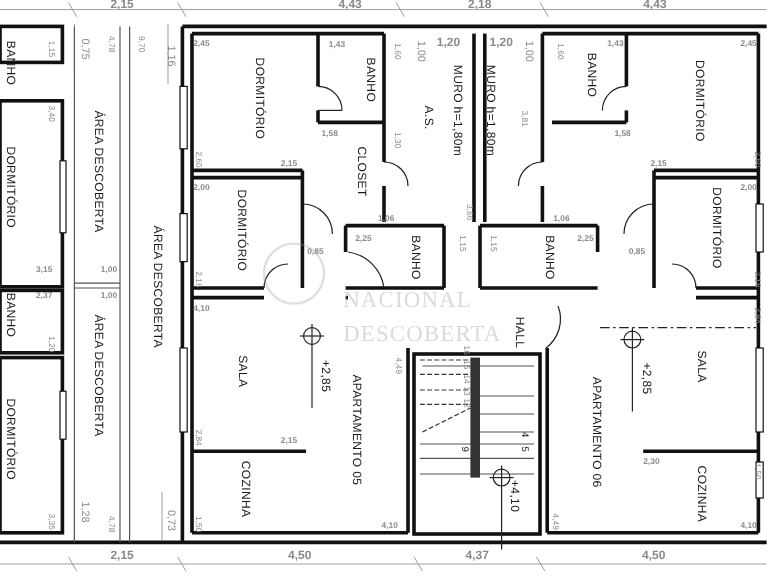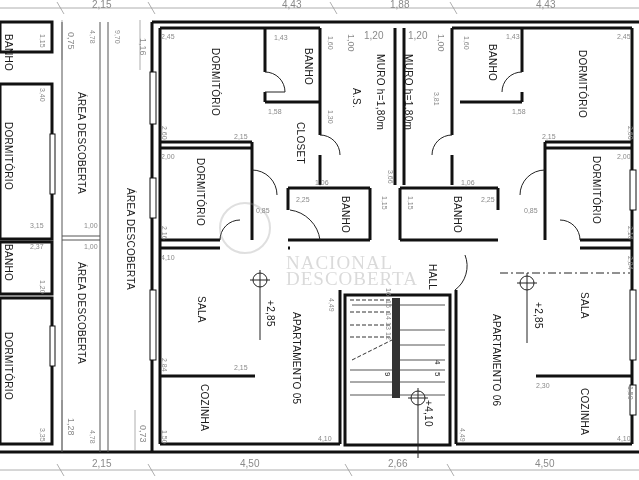--- a/index.html
+++ b/index.html
@@ -3,21 +3,21 @@
 <meta charset="utf-8">
 <style>
   html, body { margin: 0; padding: 0; background: #ffffff; }
   body { width: 639px; height: 480px; position: relative; overflow: hidden;
          font-family: "Liberation Sans", sans-serif; color: #222; }
   #plan { position: absolute; left: 0; top: 0; width: 639px; height: 480px; }
   .lbl { position: absolute; font-size: 10px; color: #1a1a1a; white-space: nowrap;
          transform-origin: left top; letter-spacing: 0.3px; }
   .vt { transform: rotate(90deg); }
   .dim { position: absolute; font-size: 7px; color: #8a8a8a; white-space: nowrap; transform-origin: left top; }
-  .dimh { position: absolute; font-size: 10px; color: #8a8a8a; white-space: nowrap; }
+  .dimh { position: absolute; font-size: 10px; color: #8a8a8a; white-space: nowrap; font-weight: bold; }
   .wm { position: absolute; font-family: "Liberation Serif", serif; font-size: 19px; color: rgba(150,150,150,0.35);
         letter-spacing: 1px; white-space: nowrap; }
 </style>
 </head>
 <body>
 
 <svg id="plan" viewBox="0 0 639 480" xmlns="http://www.w3.org/2000/svg">
 
   <g stroke="#9a9a9a" stroke-width="0.8" fill="none">
     <line x1="0" y1="8" x2="639" y2="8"></line>
@@ -153,25 +153,25 @@
     <circle cx="418" cy="398" r="7"></circle>
       <line x1="408" y1="398" x2="428" y2="398"></line>
       <line x1="418" y1="388" x2="418" y2="458"></line>
     <line x1="500" y1="273" x2="630" y2="273" stroke-dasharray="8,3,2,3"></line>
   </g>
   <circle cx="245" cy="228" r="25" stroke="rgba(150,150,150,0.3)" fill="none" stroke-width="2"></circle>
 </svg>
 
 <span class="dimh" style="left:92px;top:-1px">2,15</span>
 <span class="dimh" style="left:282px;top:-1px">4,43</span>
-<span class="dimh" style="left:390px;top:-1px">1,88</span>
+<span class="dimh" style="left:390px;top:-1px">2,18</span>
 <span class="dimh" style="left:536px;top:-1px">4,43</span>
 <span class="dimh" style="left:92px;top:458px">2,15</span>
 <span class="dimh" style="left:240px;top:458px">4,50</span>
-<span class="dimh" style="left:388px;top:458px">2,66</span>
+<span class="dimh" style="left:388px;top:458px">4,37</span>
 <span class="dimh" style="left:535px;top:458px">4,50</span>
 
 <span class="lbl vt" style="left:14px;top:34px">BANHO</span>
 <span class="lbl vt" style="left:14px;top:122px">DORMITÓRIO</span>
 <span class="lbl vt" style="left:14px;top:244px">BANHO</span>
 <span class="lbl vt" style="left:14px;top:332px">DORMITÓRIO</span>
 <span class="lbl vt" style="left:87px;top:92px">ÁREA DESCOBERTA</span>
 <span class="lbl vt" style="left:87px;top:262px">ÁREA DESCOBERTA</span>
 <span class="lbl vt" style="left:136px;top:188px">ÁREA DESCOBERTA</span>
 
@@ -261,14 +261,14 @@
 <span class="dimh" style="left:481px;top:196px;font-size:7px">2,25</span>
 <span class="dim vt" style="left:414px;top:196px">1,15</span>
 <span class="dimh" style="left:461px;top:179px;font-size:7px">1,06</span>
 <span class="dimh" style="left:524px;top:207px;font-size:7px">0,85</span>
 <span class="dim vt" style="left:634px;top:256px">2,84</span>
 <span class="dim vt" style="left:466px;top:428px">4,49</span>
 <span class="dimh" style="left:536px;top:382px;font-size:7px">2,30</span>
 <span class="dim vt" style="left:634px;top:386px">1,50</span>
 <span class="dimh" style="left:617px;top:435px;font-size:7px">4,10</span>
 
-<span class="wm" style="left:286px;top:252px">NACIONAL</span>
+<span class="wm" style="left:286px;top:240px">NACIONAL</span>
 <span class="wm" style="left:286px;top:268px">DESCOBERTA</span>
 
 </body></html>

